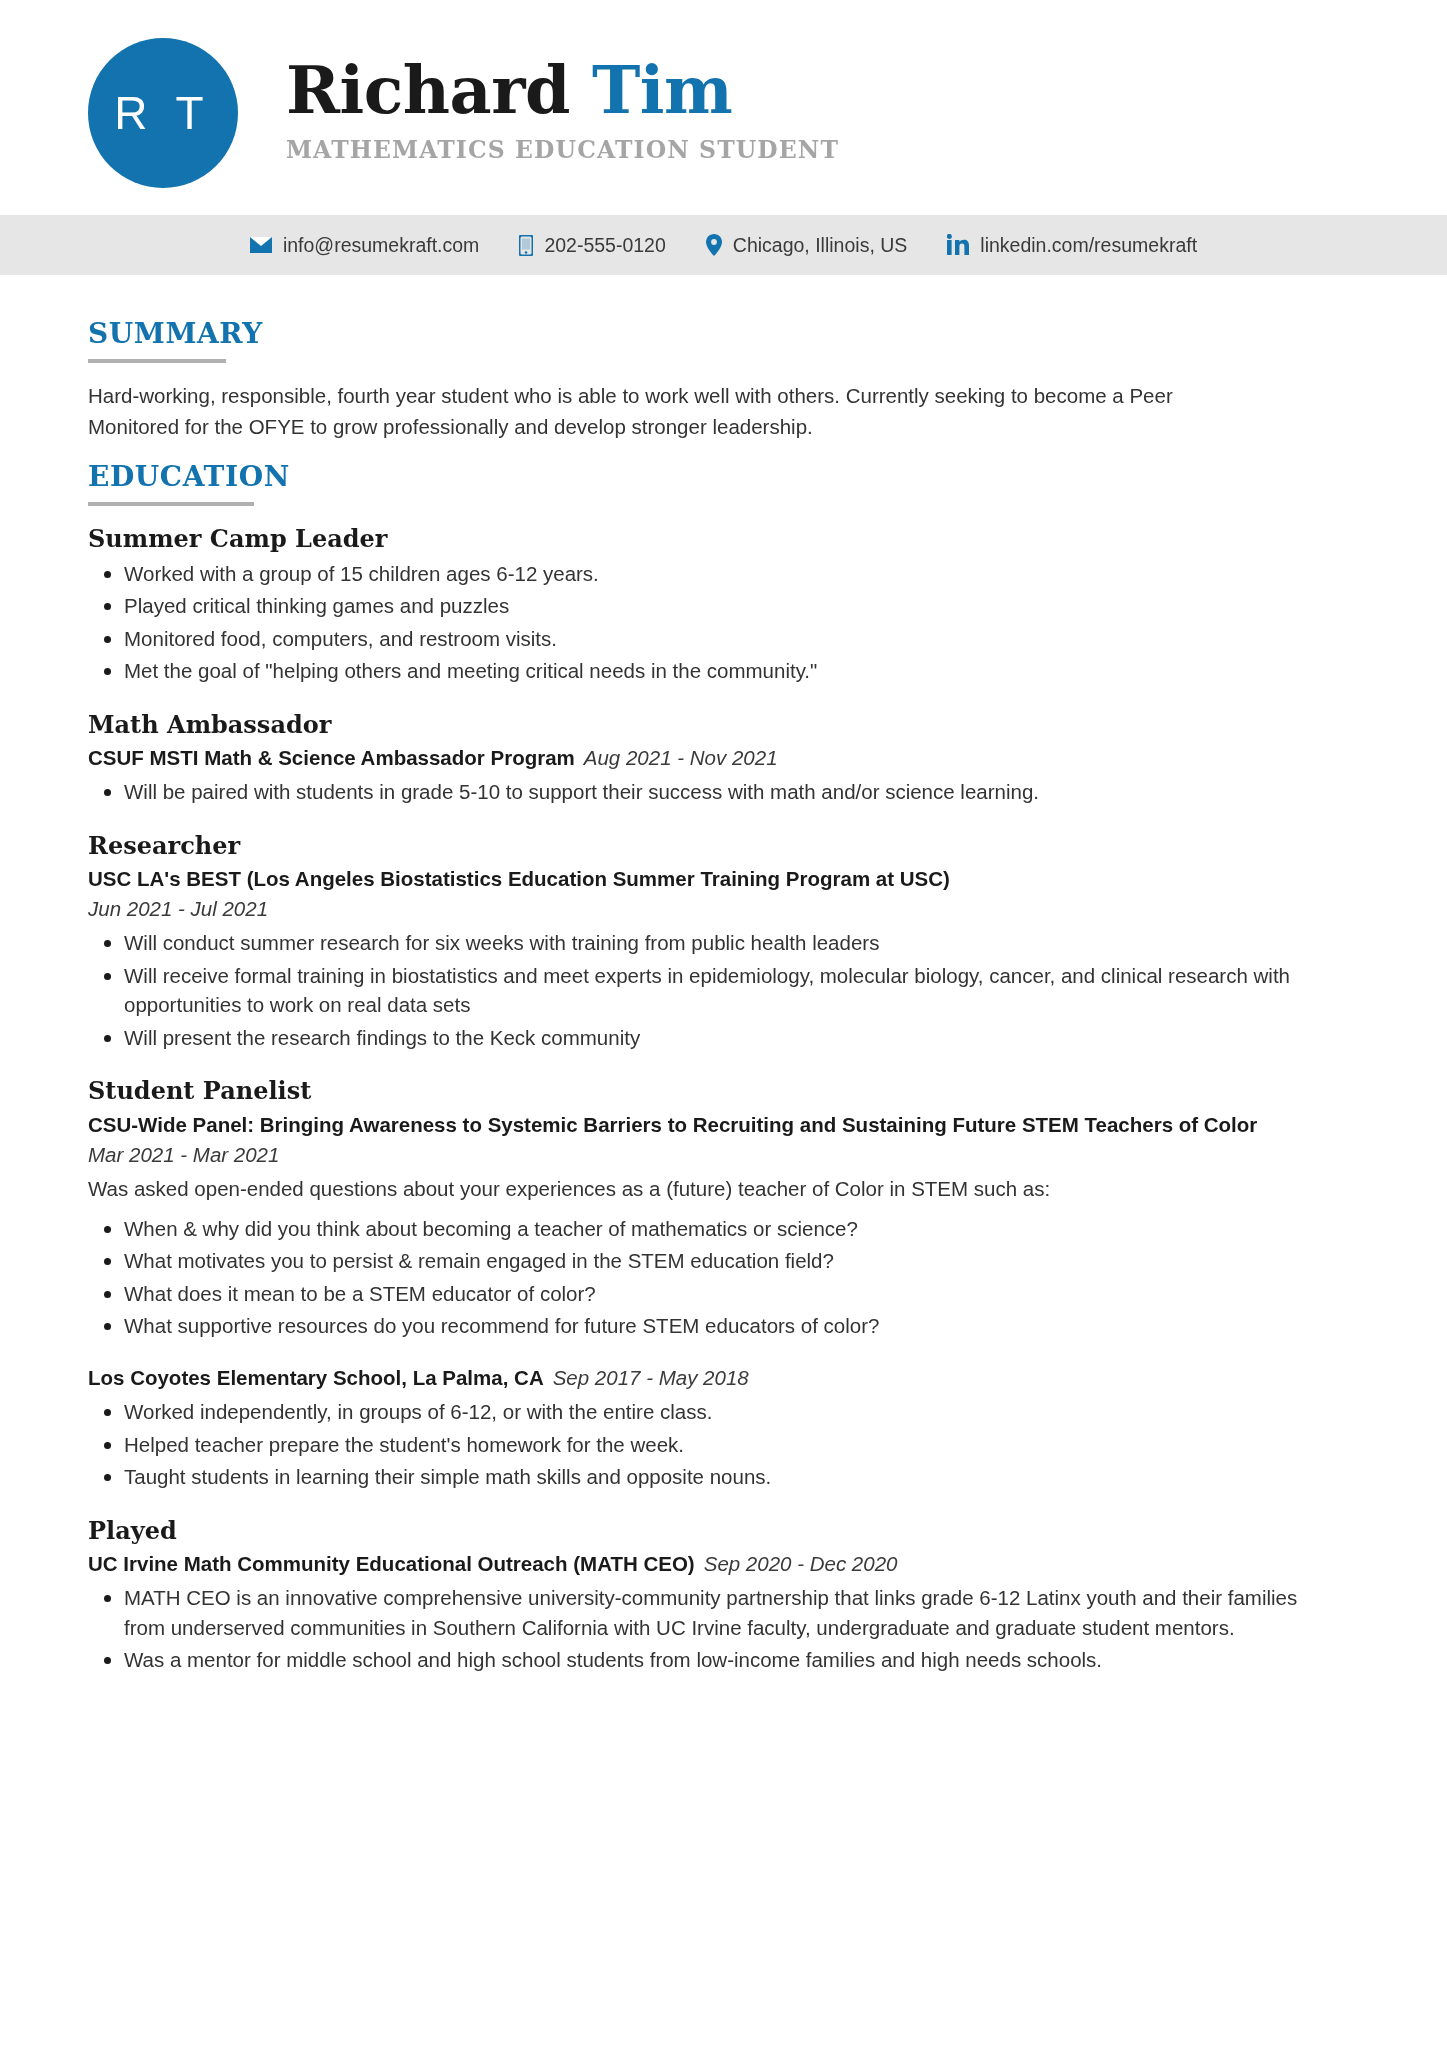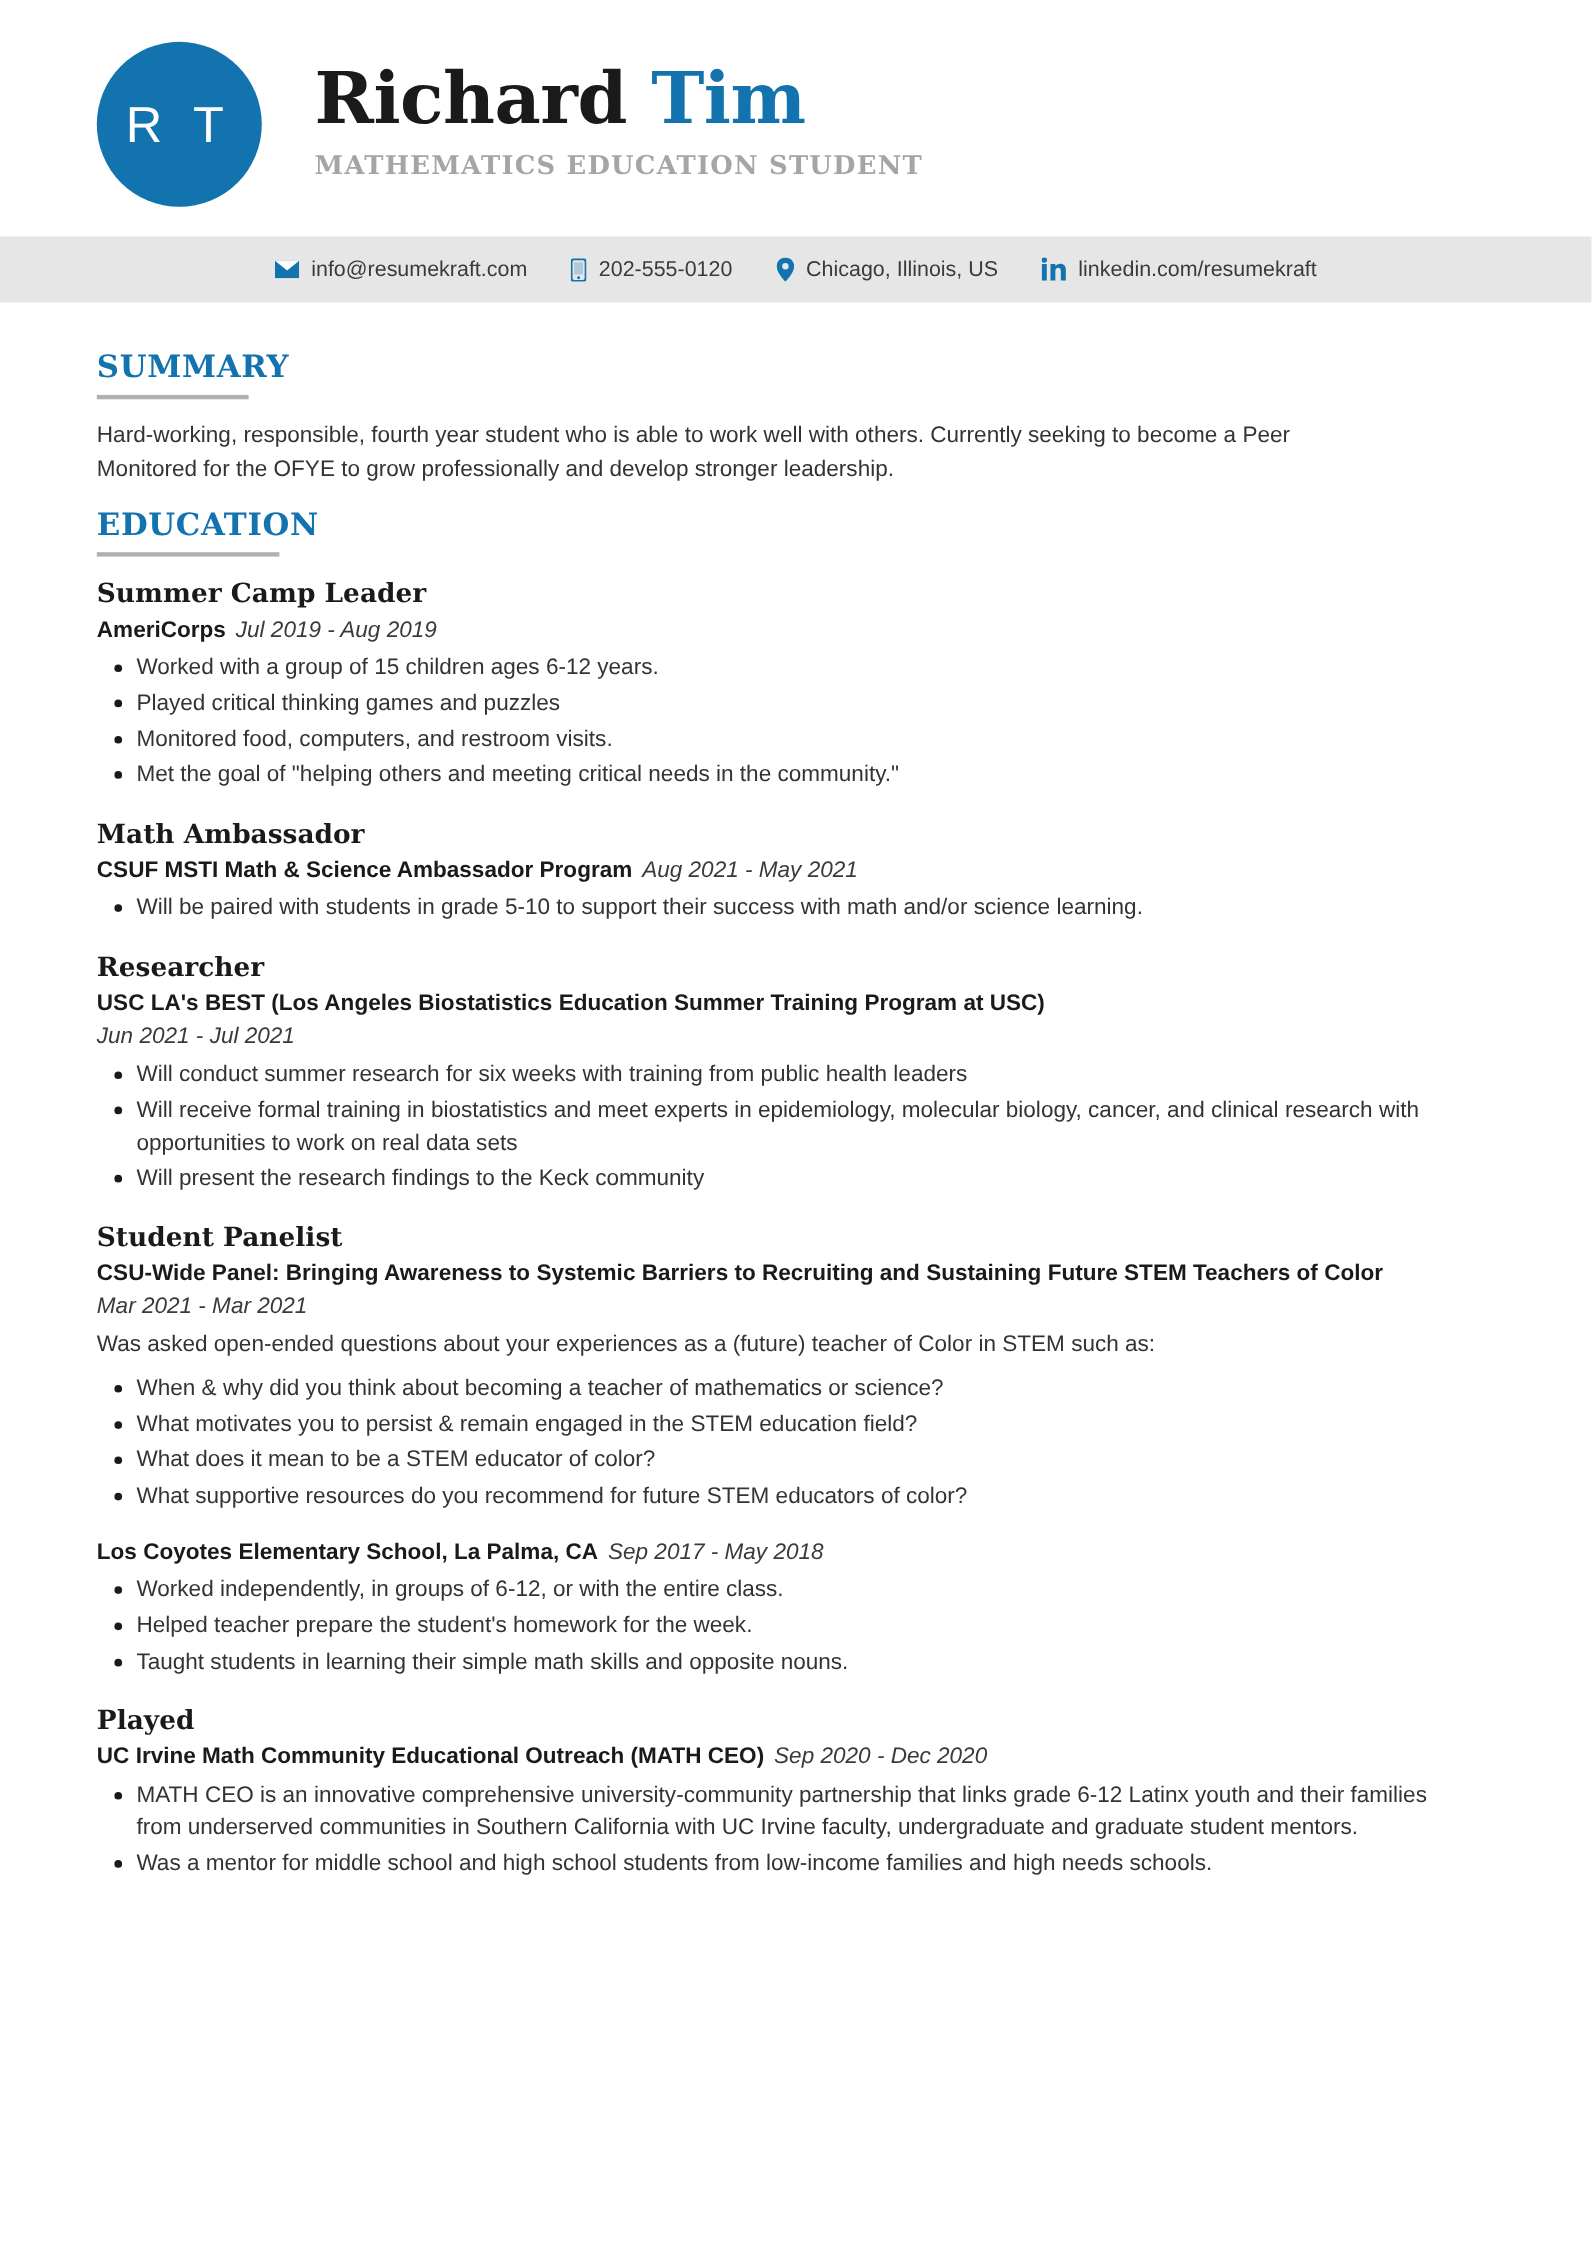--- a/index.html
+++ b/index.html
@@ -266,31 +266,30 @@
   </div>
 
   <div class="spacer-sm"></div>
 
   <div class="section">
     <div class="section-heading">EDUCATION</div>
     <div class="heading-rule wide"></div>
     <div id="experience-list">
         <div class="entry">
           <div class="entry-title">Summer Camp Leader</div>
-          <div class="entry-meta"><span class="org">AmeriCorps</span><span class="dates">Jul 2019 - Aug 2019</span></div>
           <ul class="bullets">
             <li>Worked with a group of 15 children ages 6-12 years.</li>
             <li>Played critical thinking games and puzzles</li>
             <li>Monitored food, computers, and restroom visits.</li>
             <li>Met the goal of "helping others and meeting critical needs in the community."</li>
           </ul>
         </div>
         <div class="entry">
           <div class="entry-title">Math Ambassador</div>
-          <div class="entry-meta"><span class="org">CSUF MSTI Math &amp; Science Ambassador Program</span><span class="dates">Aug 2021 - May 2021</span></div>
+          <div class="entry-meta"><span class="org">CSUF MSTI Math &amp; Science Ambassador Program</span><span class="dates">Aug 2021 - Nov 2021</span></div>
           <ul class="bullets">
             <li>Will be paired with students in grade 5-10 to support their success with math and/or science learning.</li>
           </ul>
         </div>
         <div class="entry">
           <div class="entry-title">Researcher</div>
           <div class="entry-meta"><span class="org">USC LA's BEST (Los Angeles Biostatistics Education Summer Training Program at USC)</span><span class="dates block">Jun 2021 - Jul 2021</span></div>
           <ul class="bullets">
             <li>Will conduct summer research for six weeks with training from public health leaders</li>
             <li>Will receive formal training in biostatistics and meet experts in epidemiology, molecular biology, cancer, and clinical research with opportunities to work on real data sets</li>

